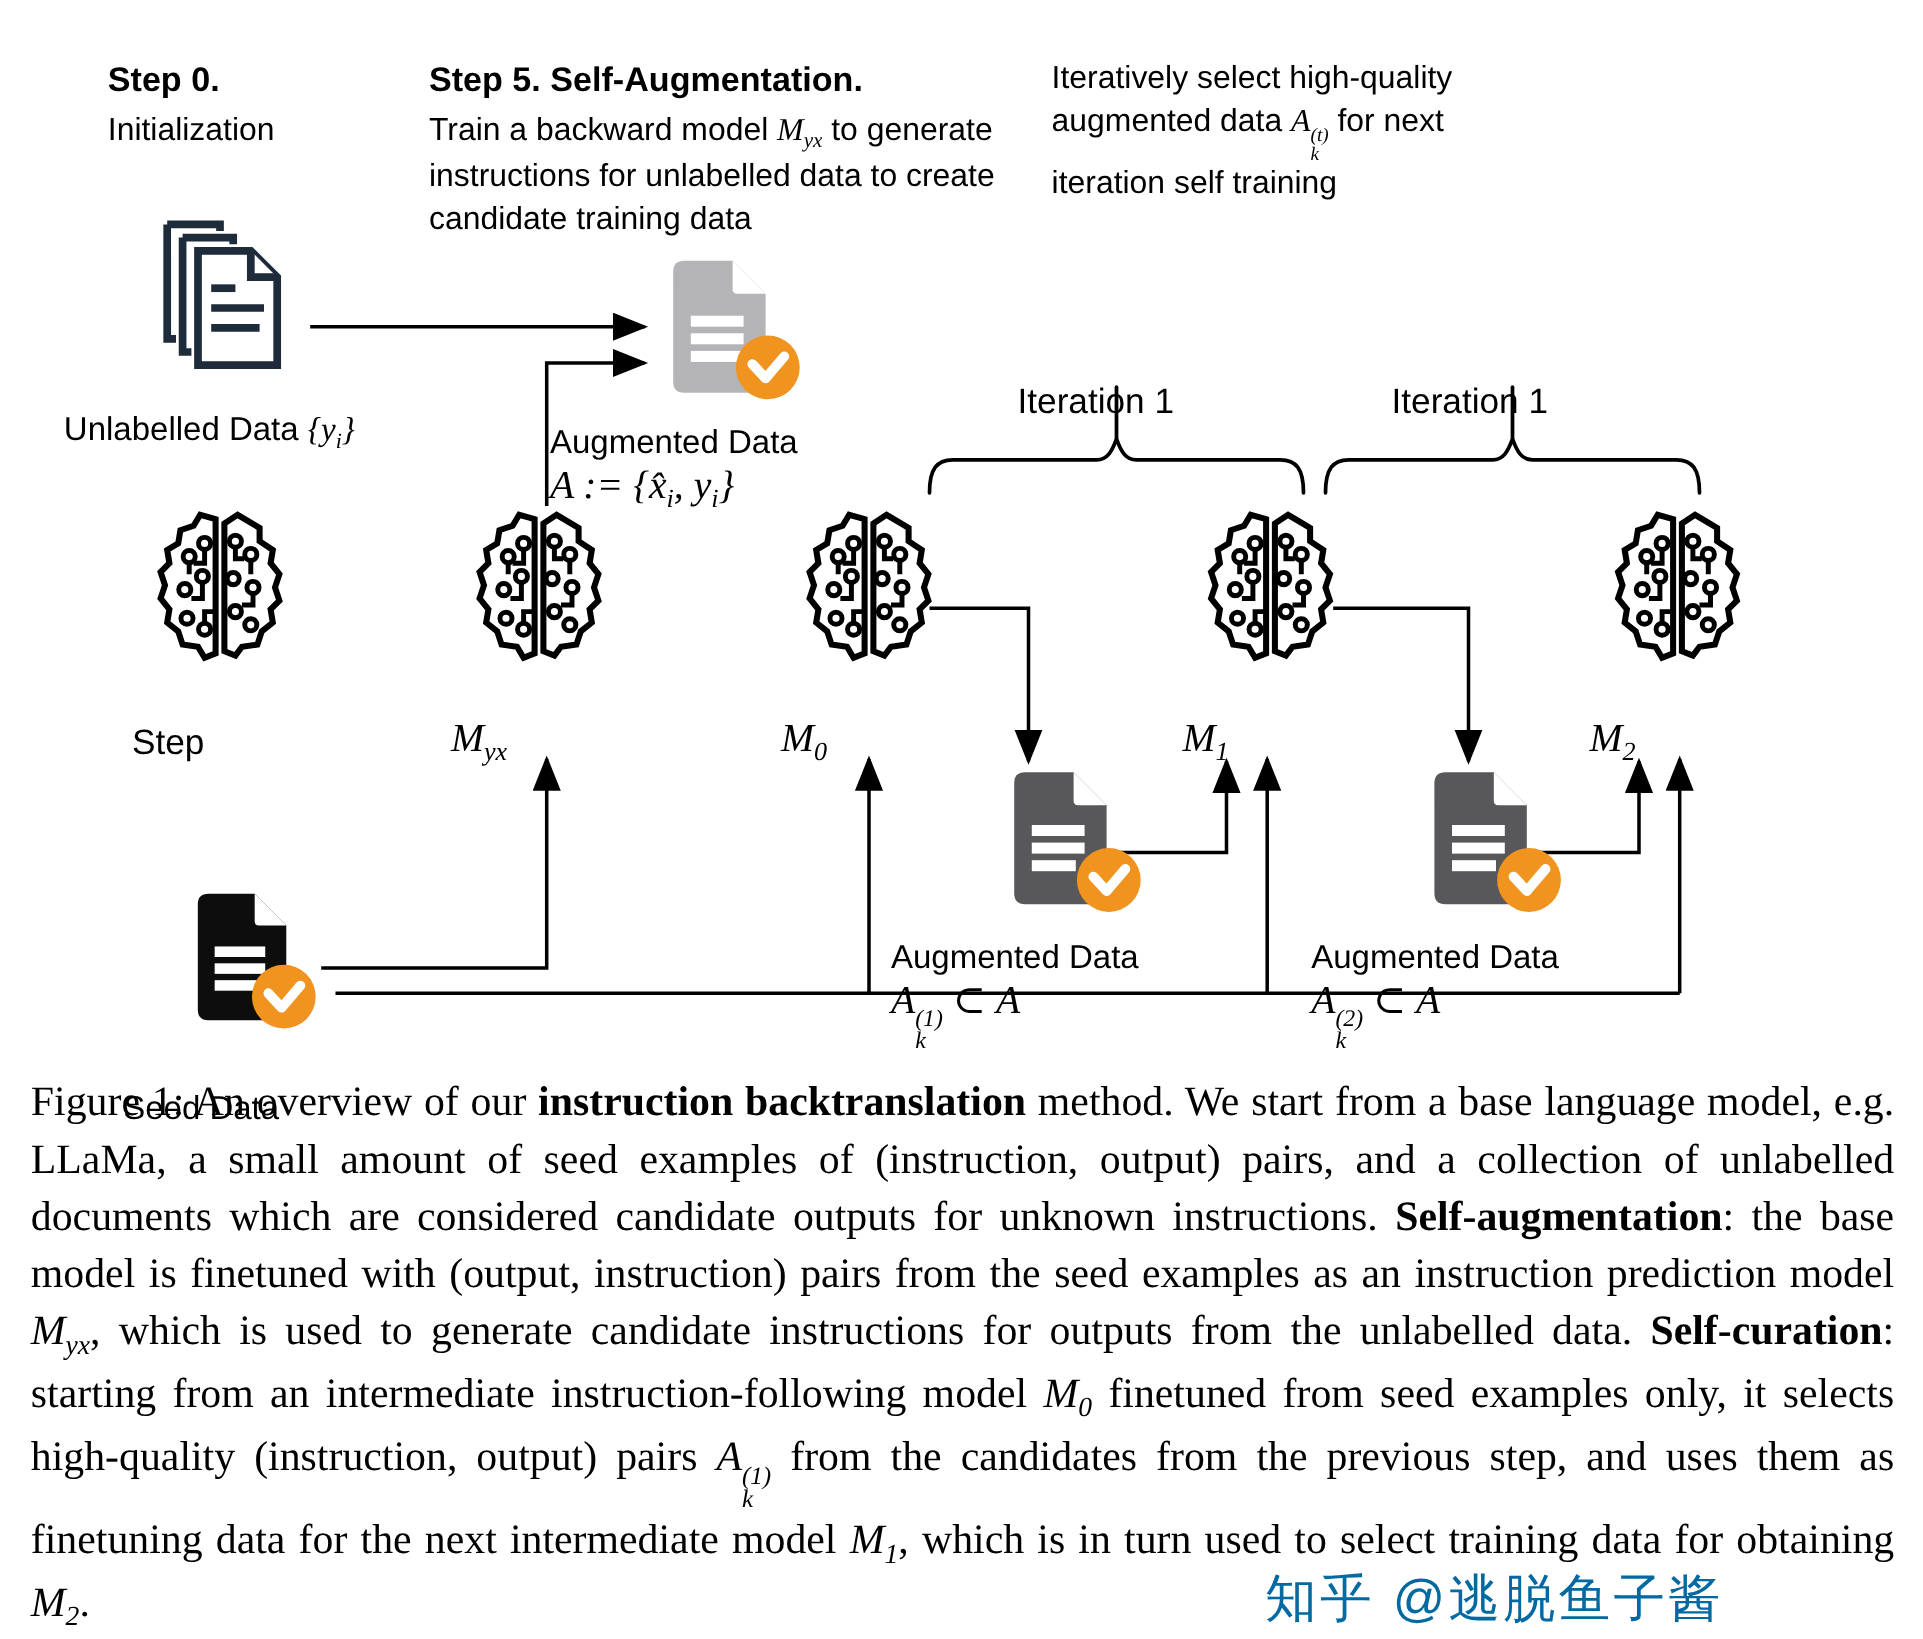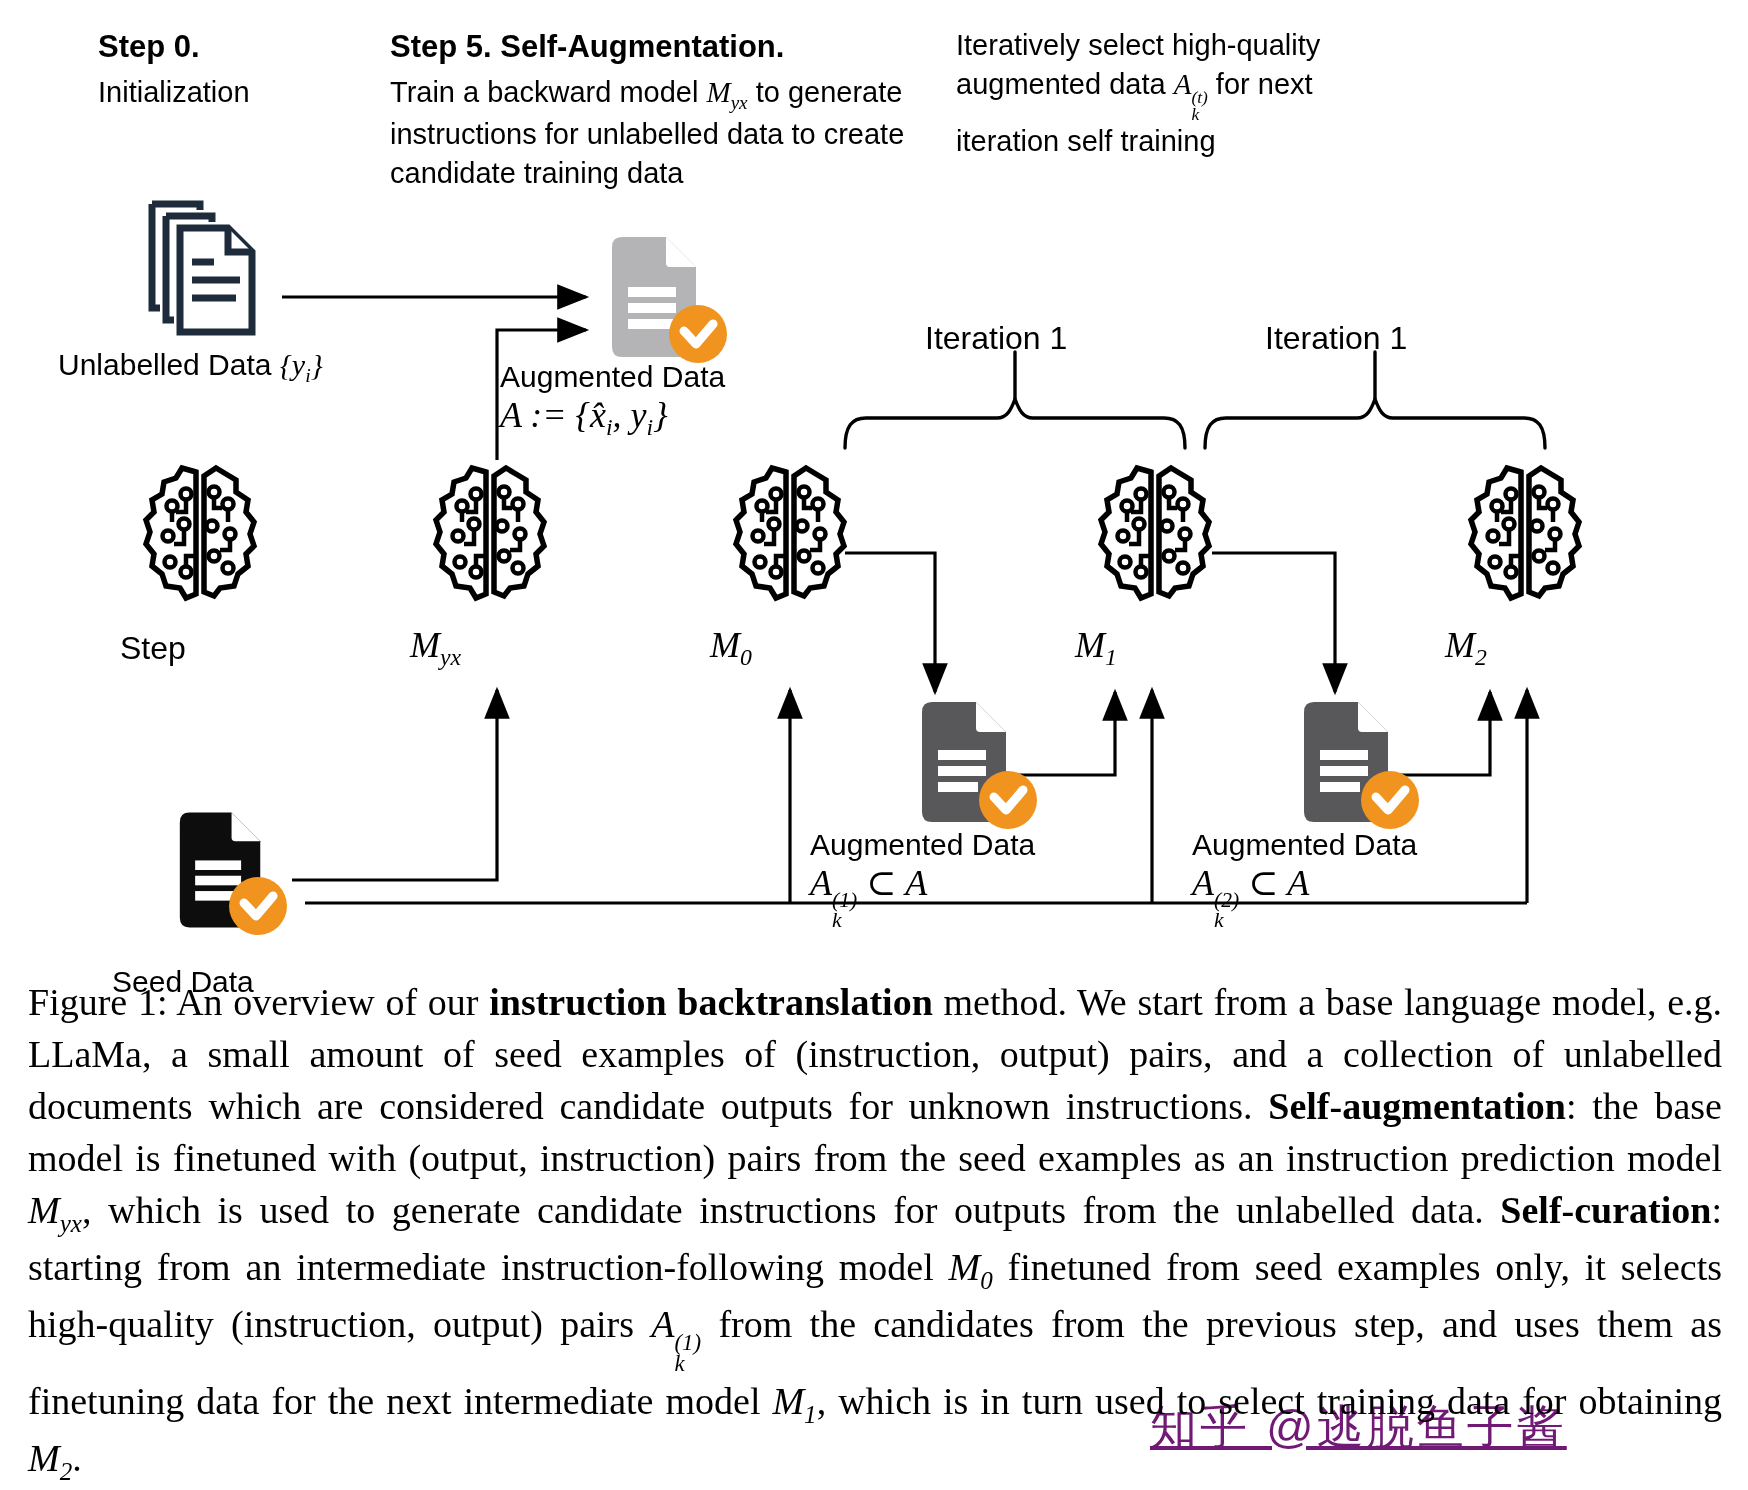--- a/index.html
+++ b/index.html
@@ -1,20 +1,20 @@
 <!DOCTYPE html>
 <html><head>
 <meta charset="utf-8">
 <style>
   html,body{margin:0;padding:0;}
   body{
     width:1748px;height:1490px;position:relative;background:#ffffff;
     font-family:"Liberation Sans",sans-serif;color:#000;overflow:hidden;
   }
-  .abs{position:absolute;}
+  .abs{position:absolute;margin-top:26px;}
   .center{}
   
   .step-title{font-weight:bold;font-size:31px;line-height:1.25;}
   .step-desc{font-size:29px;line-height:1.33;margin-top:6px;}
   
   .math{font-family:"Liberation Serif","DejaVu Serif",serif;font-style:italic;}
   .math sub{font-size:66%;font-style:italic;}
   .ss{display:inline-flex;flex-direction:column;align-items:flex-start;
       font-size:60%;line-height:0.95;vertical-align:-0.55em;font-style:italic;}
   .formula{font-family:"Liberation Serif","DejaVu Serif",serif;font-size:36px;}
@@ -229,18 +229,18 @@
   </svg>
 </div>
 <div class="badge" style="left:227px;top:875px;">
   <svg width="62" height="62" viewBox="0 0 62 62">
     <circle cx="31" cy="31" r="29" fill="#f0931f"></circle>
     <polyline points="17,28 29,41 46,21" fill="none" stroke="#fff" stroke-width="9" stroke-linecap="round" stroke-linejoin="round"></polyline>
   </svg>
 </div>
 <div class="abs diagram-label center" style="left:112px;top:965px;width:200px;">Seed Data</div>
 
-<div class="abs watermark" style="left: 1150px; top: 1396px; color: #701a75; text-decoration: underline;">知乎 @逃脱鱼子酱</div>
+<div class="abs watermark" style="left: 1150px; top: 1396px; color: #0369a1;">知乎 @逃脱鱼子酱</div>
 
 <div class="caption">Figure 1: An overview of our <b>instruction backtranslation</b> method. We start from a base language model, e.g. LLaMa, a small amount of seed examples of (instruction, output) pairs, and a collection of unlabelled documents which are considered candidate outputs for unknown instructions. <b>Self-augmentation</b>: the base model is finetuned with (output, instruction) pairs from the seed examples as an instruction prediction model <span class="math">M<sub>yx</sub></span>, which is used to generate candidate instructions for outputs from the unlabelled data. <b>Self-curation</b>: starting from an intermediate instruction-following model <span class="math">M<sub>0</sub></span> finetuned from seed examples only, it selects high-quality (instruction, output) pairs <span class="math">A<span class="ss">
         <span>(1)</span>
         <span>k</span>
       </span></span> from the candidates from the previous step, and uses them as finetuning data for the next intermediate model <span class="math">M<sub>1</sub></span>, which is in turn used to select training data for obtaining <span class="math">M<sub>2</sub></span>.</div>
 
 </body></html>

